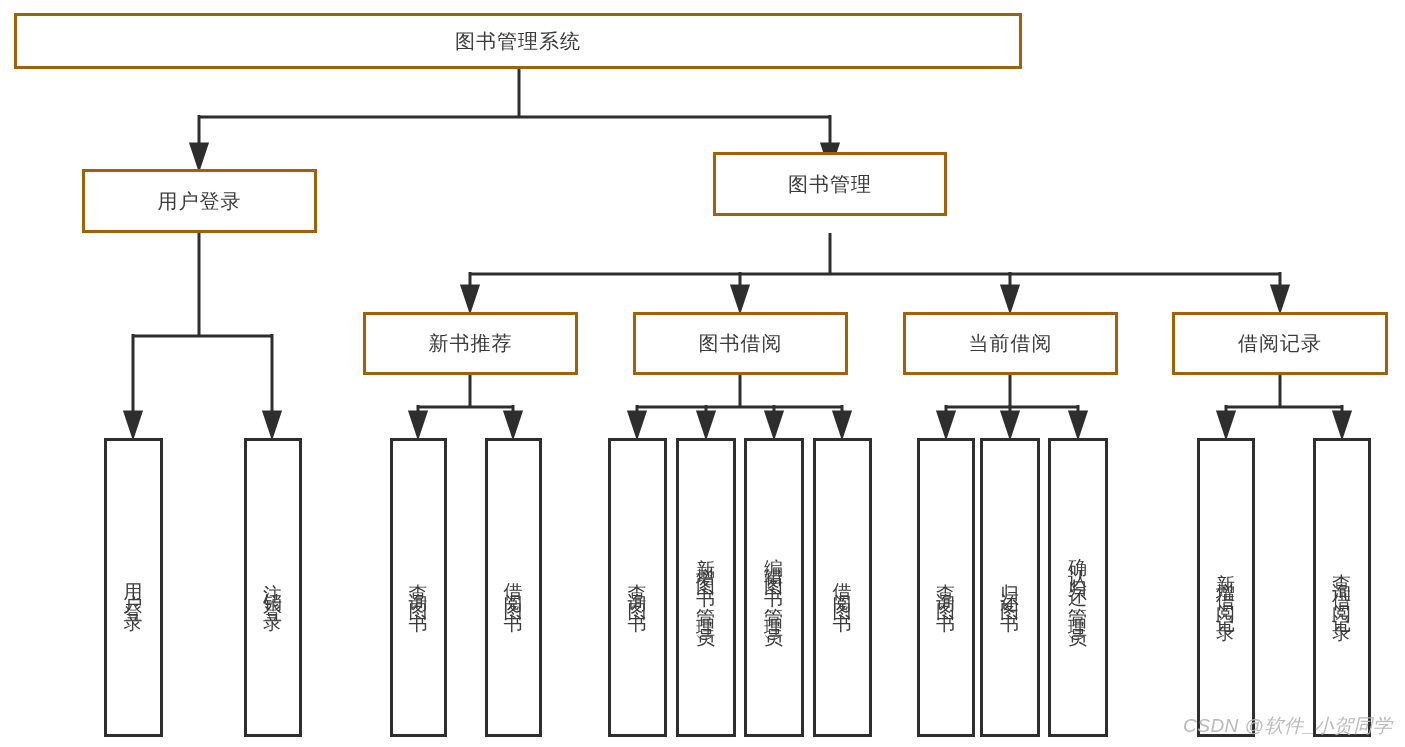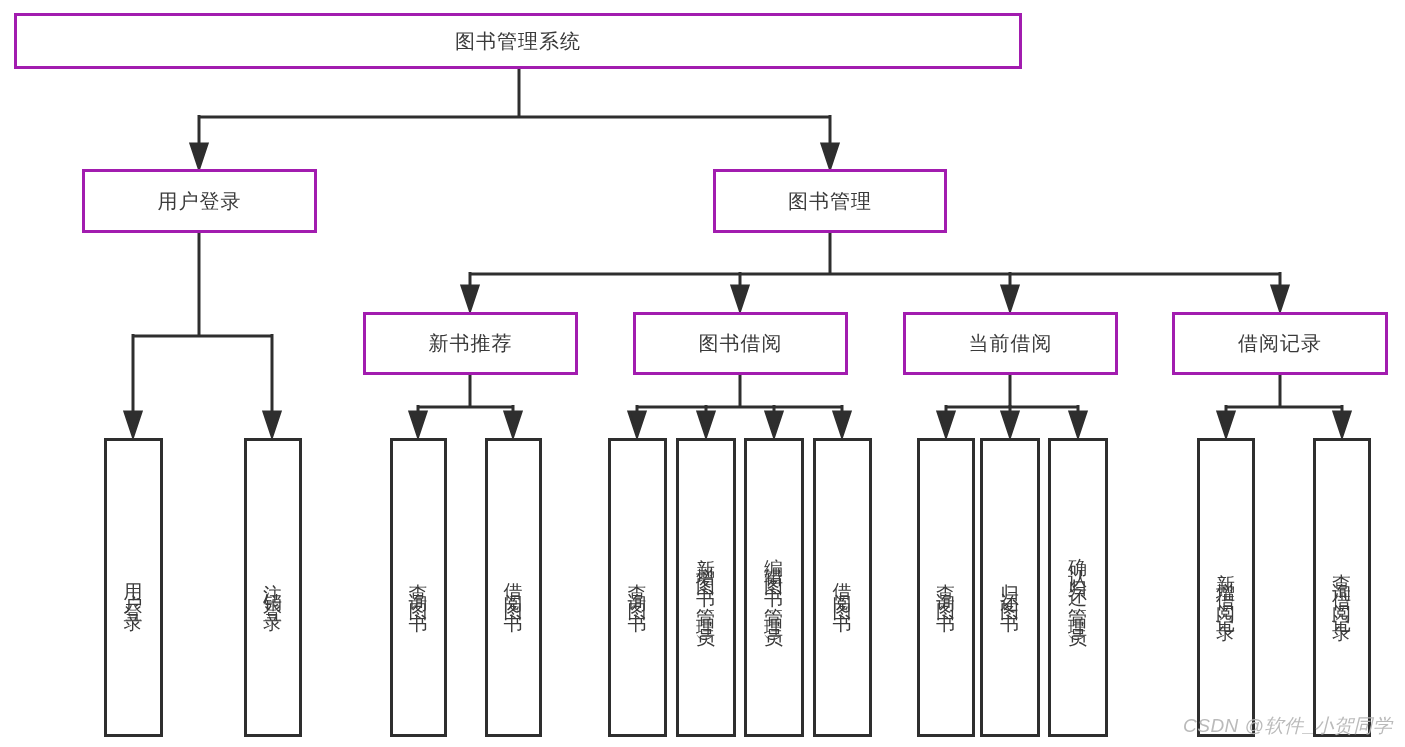--- a/index.html
+++ b/index.html
@@ -9,21 +9,21 @@
     height: 747px;
     background: #ffffff;
     font-family: "Liberation Sans", "DejaVu Sans", sans-serif;
     overflow: hidden;
   }
   #wires { position: absolute; left: 0; top: 0; z-index: 0; }
   .node {
     position: absolute;
     box-sizing: border-box;
     background: #ffffff;
-    border: 3px solid #a21caf;
+    border: 3px solid #a16207;
     display: flex;
     align-items: center;
     justify-content: center;
     color: #3a3a3a;
     font-size: 20px;
     letter-spacing: 1px;
     z-index: 1;
   }
   .vnode {
     position: absolute;
@@ -142,21 +142,21 @@
     </g>
   </svg>
 
   <div class="node" style="left:14px; top:13px; width:1008px; height:56px;">
     <span>图书管理系统</span>
   </div>
 
   <div class="node" style="left:82px; top:169px; width:235px; height:64px;">
     <span>用户登录</span>
   </div>
-  <div class="node" style="left:713px; top:169px; width:234px; height:64px;">
+  <div class="node" style="left:713px; top:152px; width:234px; height:64px;">
     <span>图书管理</span>
   </div>
 
   <div class="node" style="left:633px; top:312px; width:215px; height:63px;">
     <span>图书借阅</span>
   </div>
   <div class="node" style="left:363px; top:312px; width:215px; height:63px;">
     <span>新书推荐</span>
   </div>
   <div class="node" style="left:1172px; top:312px; width:216px; height:63px;">

